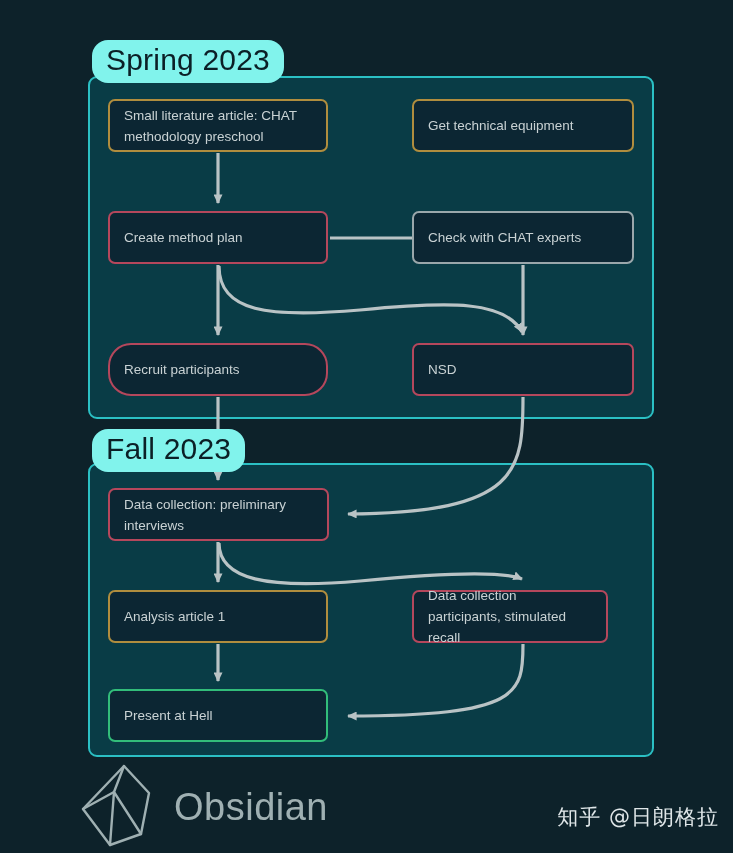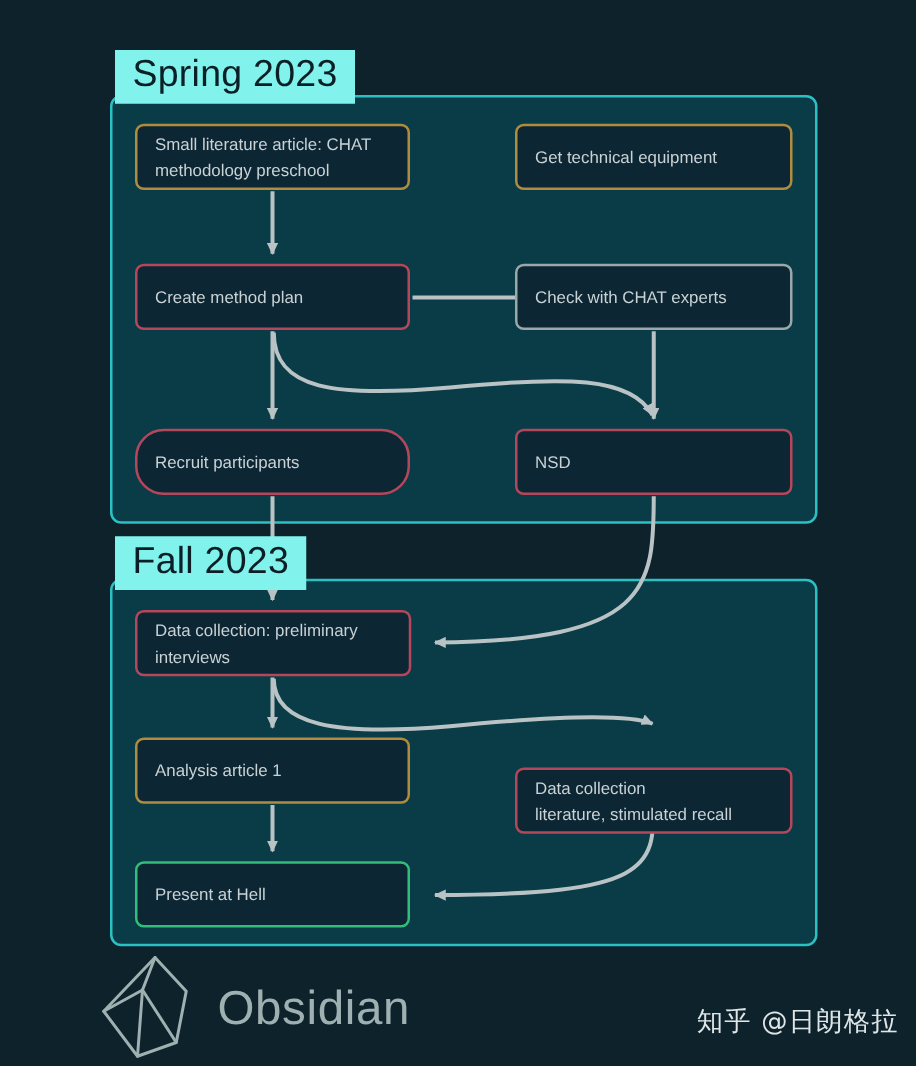--- a/index.html
+++ b/index.html
@@ -22,21 +22,21 @@
     border-radius: 9px;
     background: rgba(9, 63, 73, 0.92);
   }
   #section-spring { left: 88px; top: 76px; width: 566px; height: 343px; }
   #section-fall   { left: 88px; top: 463px; width: 566px; height: 294px; }
 
   .section-tab {
     position: absolute;
     background: #81f3ec;
     color: #0b1f26;
-    border-radius: 0;
+    border-radius: 16px;
     padding: 3px 14px 6px 14px;
     font-size: 30px;
     line-height: 34px;
     letter-spacing: .2px;
     white-space: nowrap;
     z-index: 6;
   }
   #tab-spring { left: 92px; top: 40px; }
   #tab-fall   { left: 92px; top: 429px; }
 
@@ -61,21 +61,21 @@
   .node.grey  { border-color: #9aa7ab; }
 
   #n-lit      { left: 108px; top: 99px;  width: 220px; height: 53px; }
   #n-equip    { left: 412px; top: 99px;  width: 222px; height: 53px; }
   #n-plan     { left: 108px; top: 211px; width: 220px; height: 53px; }
   #n-experts  { left: 412px; top: 211px; width: 222px; height: 53px; }
   #n-recruit  { left: 108px; top: 343px; width: 220px; height: 53px; border-radius: 23px; }
   #n-nsd      { left: 412px; top: 343px; width: 222px; height: 53px; }
   #n-prelim   { left: 108px; top: 488px; width: 221px; height: 53px; }
   #n-analysis { left: 108px; top: 590px; width: 220px; height: 53px; }
-  #n-obs      { left: 412px; top: 614px; width: 222px; height: 53px; }
+  #n-obs      { left: 412px; top: 590px; width: 196px; height: 53px; }
   #n-present  { left: 108px; top: 689px; width: 220px; height: 53px; }
 
   
   #edges { position: absolute; left: 0; top: 0; width: 733px; height: 853px; z-index: 4; }
 
   
   #brand {
     position: absolute; left: 78px; top: 762px;
     display: flex; align-items: center; gap: 18px;
     z-index: 3;
@@ -185,21 +185,21 @@
 
   <div class="node amber" id="n-analysis">
     <div>
       <span>Analysis article 1</span>
     </div>
   </div>
 
   <div class="node red" id="n-obs">
     <div>
       <span>Data collection</span>
-      <span>literature, stimulated recall</span>
+      <span>participants, stimulated recall</span>
     </div>
   </div>
 
   <div class="node green" id="n-present">
     <div>
       <span>Present at Hell</span>
     </div>
   </div>
 
   <div id="brand">

